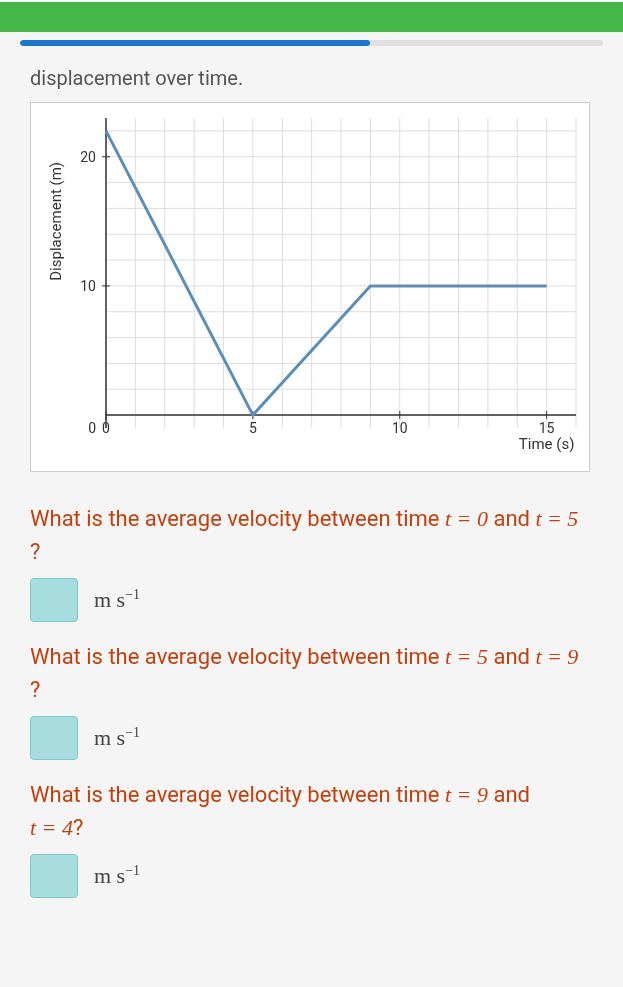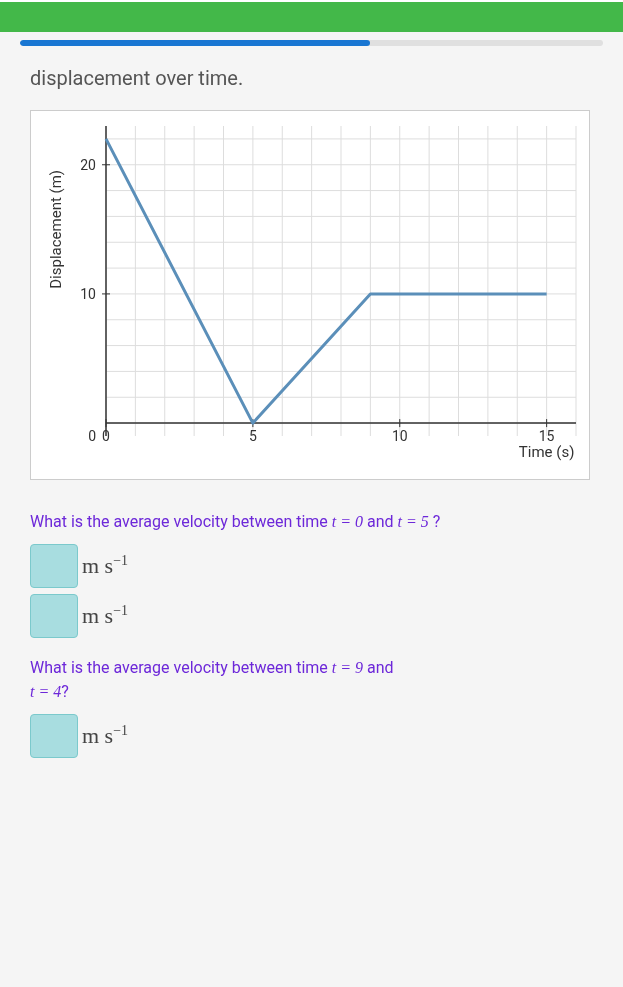--- a/index.html
+++ b/index.html
@@ -45,42 +45,42 @@
     height: 14px;
     position: relative;
   }
   .intro-cut span {
     position: absolute;
     bottom: -8px;
   }
   .intro {
     font-size: 20px;
     color: #555;
-    margin-bottom: 20px;
+    margin-bottom: 12px;
   }
   .chart-wrap {
     background: #fff;
     border: 1px solid #ccc;
     padding: 5px 5px 5px 5px;
     margin-bottom: 30px;
     width: 560px;
     height: 370px;
     position: relative;
   }
   .question {
-    font-size: 16px;
-    color: #6d28d9;
+    font-size: 22px;
+    color: #c2410c;
     margin: 18px 0 10px 0;
     line-height: 1.5;
   }
   .math-var { font-style: italic; font-family: "Times New Roman", serif; }
   .answer-row {
     display: flex;
     align-items: center;
-    gap: 4px;
+    gap: 16px;
     margin-bottom: 6px;
   }
   .answer-input {
     width: 48px;
     height: 44px;
     background: #a8dde0;
     border: 1px solid #7bc9cc;
     border-radius: 4px;
   }
   .unit {
@@ -155,20 +155,23 @@
   </div>
 
   <div class="question">
     <span>What is the average velocity between time </span><span class="math-var">t = 0</span><span> and </span><span class="math-var">t = 5</span><span> ?</span>
   </div>
   <div class="answer-row">
     <div class="answer-input"></div>
     <span class="unit"><span>m s</span><sup>−1</sup></span>
   </div>
 
+  <div class="question">
+    <span>What is the average velocity between time </span><span class="math-var">t = 5</span><span> and </span><span class="math-var">t = 9</span><span> ?</span>
+  </div>
   <div class="answer-row">
     <div class="answer-input"></div>
     <span class="unit"><span>m s</span><sup>−1</sup></span>
   </div>
 
   <div class="question">
     <span>What is the average velocity between time </span><span class="math-var">t = 9</span><span> and </span><br><span class="math-var">t = 4</span><span>?</span>
   </div>
   <div class="answer-row">
     <div class="answer-input"></div>

